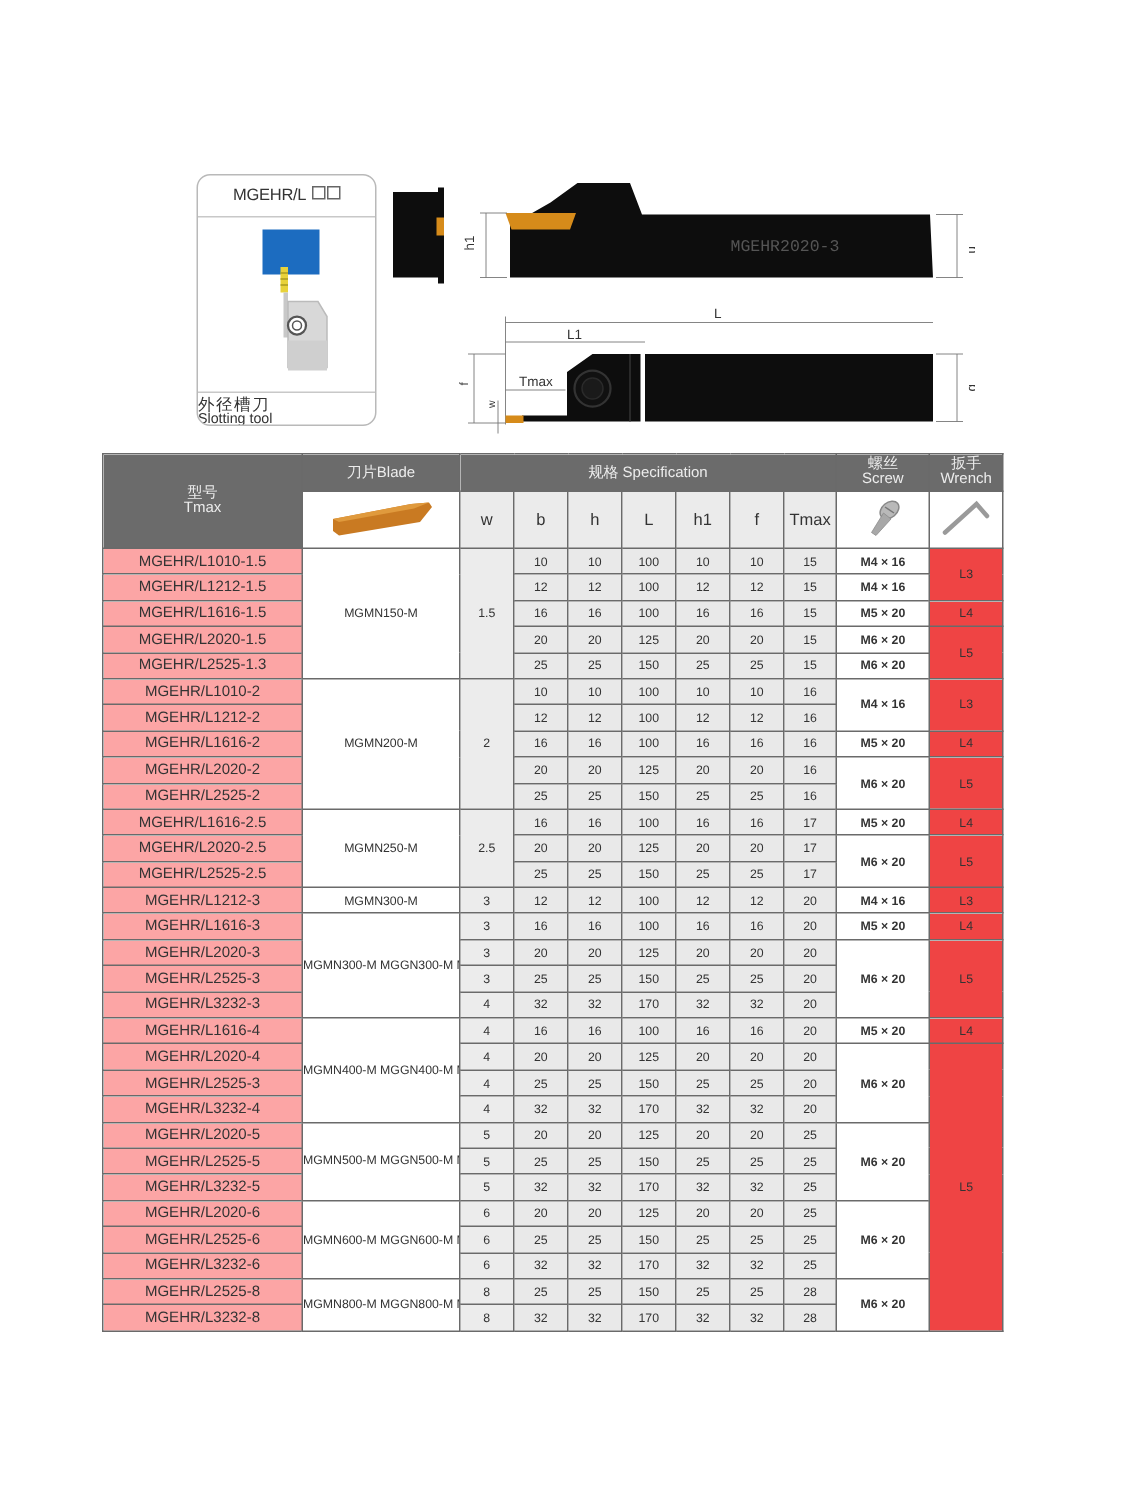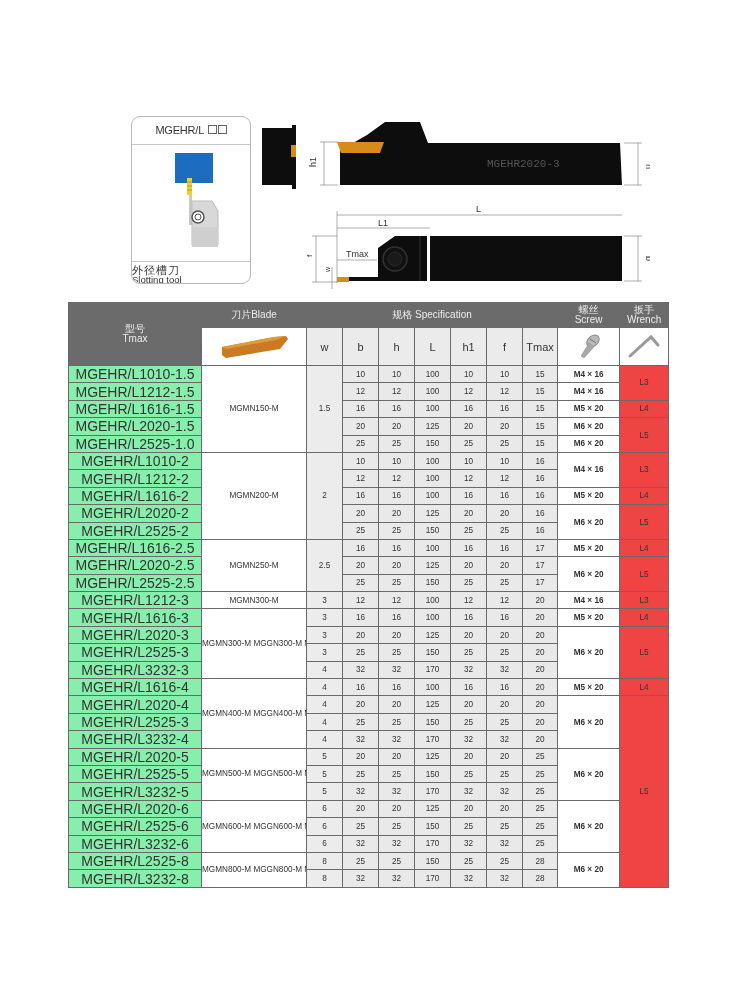--- a/index.html
+++ b/index.html
@@ -21,21 +21,21 @@
 
   
   table.spec { position:absolute; left:68px; top:302px; width:600px; border-collapse:collapse; table-layout:fixed;
                font-size:8.2px; color:#333; }
   table.spec td, table.spec th { border:1px solid #6a6a6a; text-align:center; padding:0; overflow:hidden; white-space:nowrap; }
   table.spec th { background:#6b6b6b; color:#ececec; font-weight:normal; }
   th.h1 { height:24px; font-size:10px;margin-top:12px; }
   th.stack { line-height:10px; font-size:10px; }
   td.sub { background:#fff; height:37px; font-size:11px; color:#333; }
   td.subg { background:#ebebeb; height:37px; font-size:11px; color:#333; }
-  td.typ { background:#86efac; height:16.4px; text-align:center; font-size:14px; border-color:#777; }
+  td.typ { background:#fca5a5; height:16.4px; text-align:center; font-size:10px; border-color:#777; }
   td.blade { background:#fff; white-space:pre-line; line-height:9.5px; }
   td.num { background:#e9e9e9; }
   td.w { background:#ececec; }
   td.scr { background:#fff;font-weight:bold; }
   td.wr { background:#ef4444; }
 </style>
 </head>
 <body>
 
 <div class="card">
@@ -207,21 +207,21 @@
         <td class="num">20</td>
         <td class="num">20</td>
         <td class="num">125</td>
         <td class="num">20</td>
         <td class="num">20</td>
         <td class="num">15</td>
         <td class="scr" rowspan="1">M6 × 20</td>
         <td class="wr" rowspan="2">L5</td>
       </tr>
       <tr>
-        <td class="typ">MGEHR/L2525-1.0</td>
+        <td class="typ">MGEHR/L2525-1.3</td>
         <td class="num">25</td>
         <td class="num">25</td>
         <td class="num">150</td>
         <td class="num">25</td>
         <td class="num">25</td>
         <td class="num">15</td>
         <td class="scr" rowspan="1">M6 × 20</td>
       </tr>
       <tr>
         <td class="typ">MGEHR/L1010-2</td>

